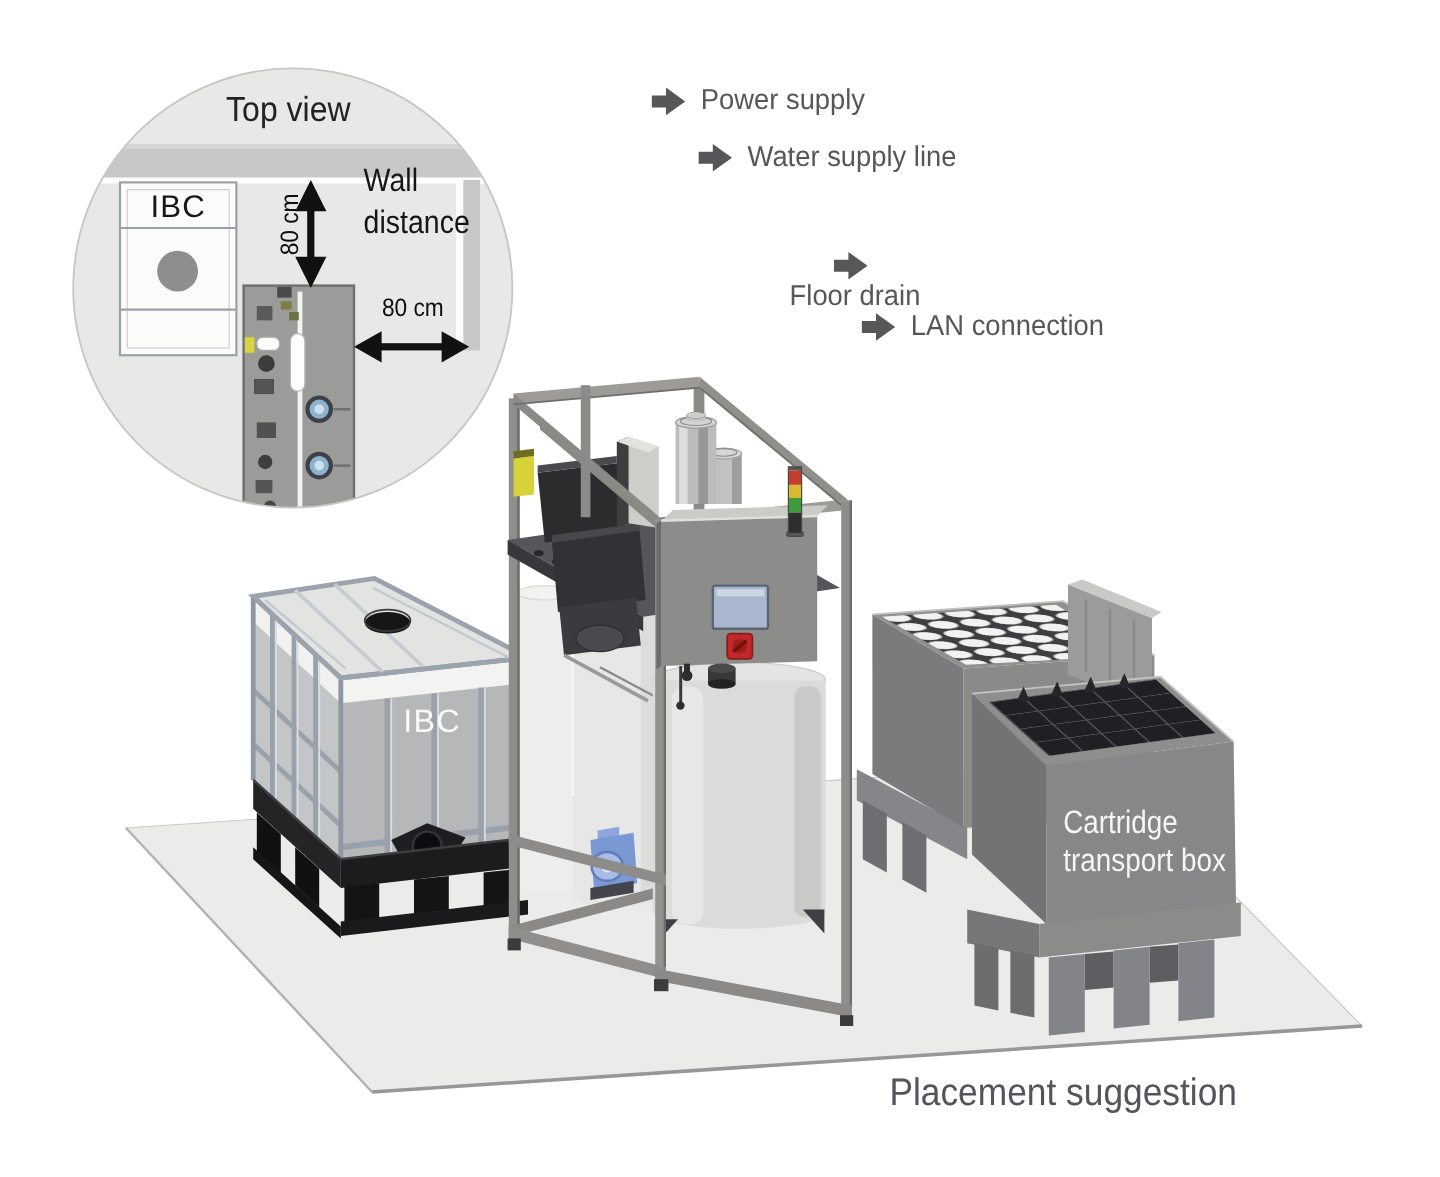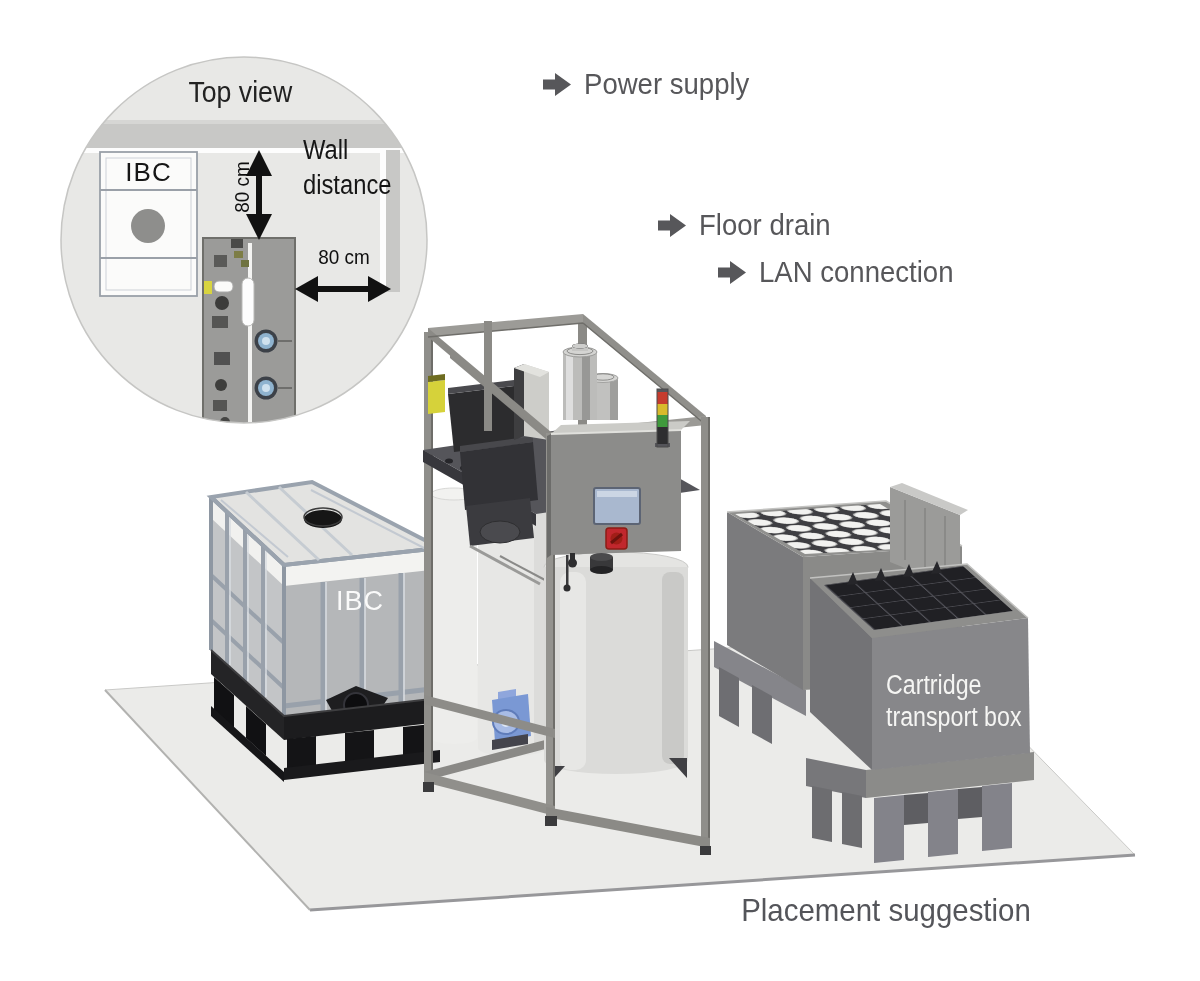--- a/index.html
+++ b/index.html
@@ -9,21 +9,21 @@
   .lbl{position:absolute;color:#1a1a1a;white-space:nowrap;}
   .center{text-align:center;}
   .cond{transform:scaleX(0.92);transform-origin:50% 50%;}
   .condL{transform:scaleX(0.86);transform-origin:0 50%;}
   .title-topview{left:184px;top:76px;width:110px;font-size:29px;color:#222;}
   .inset-ibc{left:100px;top:157px;width:97px;font-size:26px;color:#161616;letter-spacing:1px;}
   .wall-dist{left:303px;top:133px;font-size:27px;line-height:35px;color:#161616;transform:scaleX(0.88);transform-origin:0 0;}
   .dim-v{left:206px;top:176px;width:70px;height:22px;font-size:21px;color:#0e0e0e;
          transform:rotate(-90deg) scaleX(0.9);transform-origin:50% 50%;text-align:center;}
   .dim-h{left:300px;top:245px;width:88px;font-size:21px;color:#0e0e0e;transform:scaleX(0.9);}
-  .req-item{position:absolute;display:flex;align-items:center;height:30px;color:#57575a;font-size:29px;}
+  .req-item{position:absolute;display:flex;align-items:center;height:30px;color:#57575a;font-size:24px;}
   .req-item .bullet{width:28px;height:23px;margin-right:13px;flex:0 0 auto;}
   .req-item span{transform:scaleX(0.95);transform-origin:0 50%;}
   .ibc3d{left:330px;top:586px;width:60px;font-size:27px;color:#fafafa;letter-spacing:1px;}
   .cartlbl{left:886px;top:669px;font-size:27px;line-height:32px;color:#f5f5f3;}
   .caption{left:726px;top:892px;width:320px;font-size:32px;color:#54555a;}
 </style>
 </head>
 <body>
 
 <div class="stage">
@@ -345,21 +345,27 @@
 </div>
 <div class="lbl dim-v">80 cm</div>
 <div class="lbl dim-h center">80 cm</div>
 
 <div class="req-item" style="left:543px;top:69px;">
   <svg class="bullet" viewBox="0 0 28 23">
         <path d="M0,6.5 h12 v-6.5 l16 11.5 -16 11.5 v-6.5 h-12 z" fill="#57575a"></path>
       </svg>
   <span>Power supply</span>
 </div>
-<div class="req-item" style="left:658px;top:210px;">
+<div class="req-item" style="left:582px;top:116px;">
+  <svg class="bullet" viewBox="0 0 28 23">
+        <path d="M0,6.5 h12 v-6.5 l16 11.5 -16 11.5 v-6.5 h-12 z" fill="#57575a"></path>
+      </svg>
+  <span>Water supply line</span>
+</div>
+<div class="req-item" style="left:658px;top:210px;flex-direction:column;">
   <svg class="bullet" viewBox="0 0 28 23">
         <path d="M0,6.5 h12 v-6.5 l16 11.5 -16 11.5 v-6.5 h-12 z" fill="#57575a"></path>
       </svg>
   <span>Floor drain</span>
 </div>
 <div class="req-item" style="left:718px;top:257px;">
   <svg class="bullet" viewBox="0 0 28 23">
         <path d="M0,6.5 h12 v-6.5 l16 11.5 -16 11.5 v-6.5 h-12 z" fill="#57575a"></path>
       </svg>
   <span>LAN connection</span>

